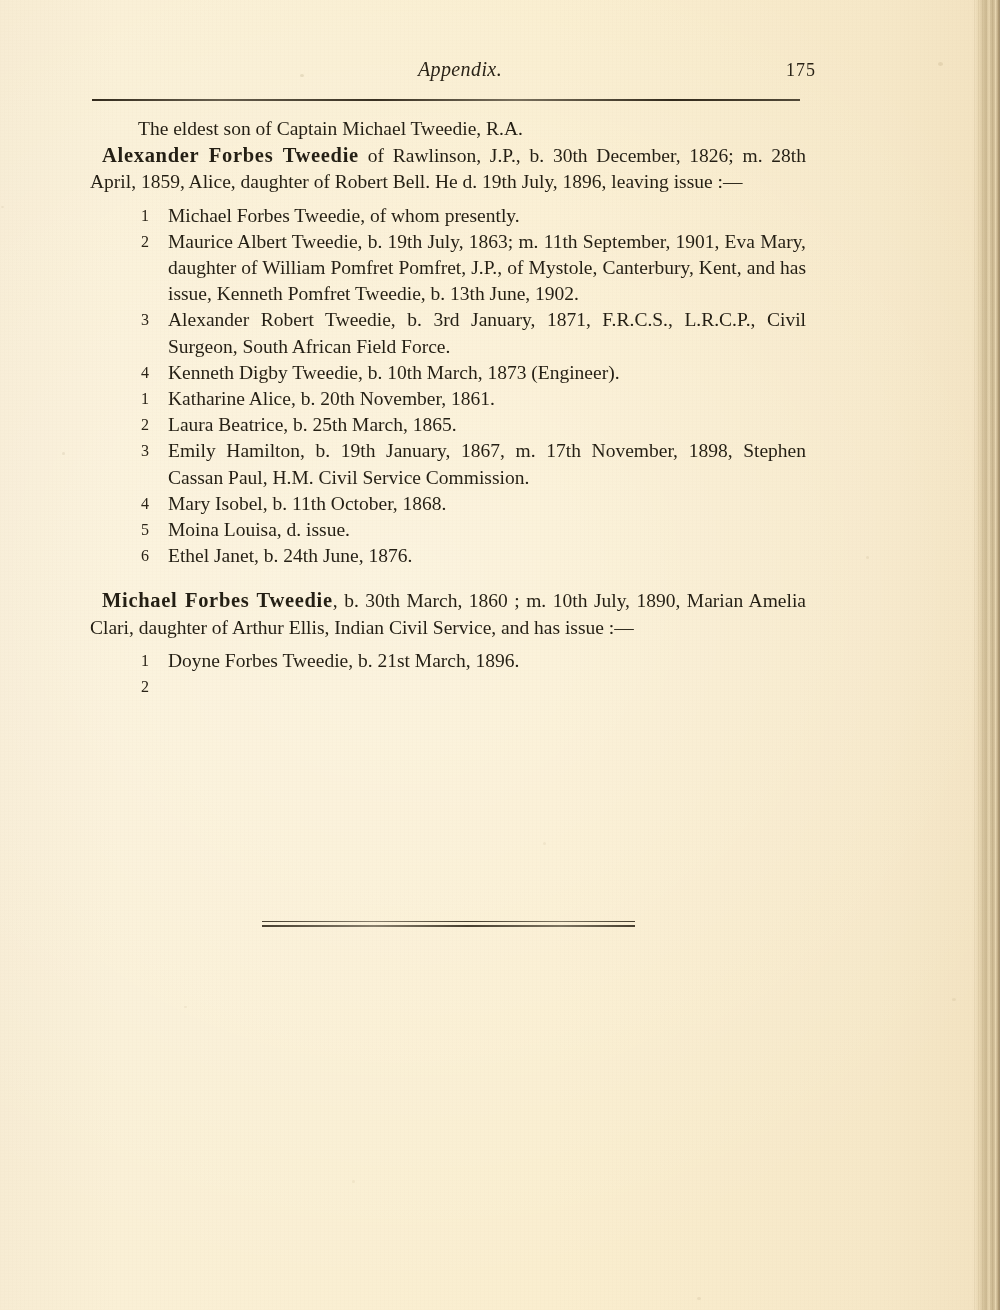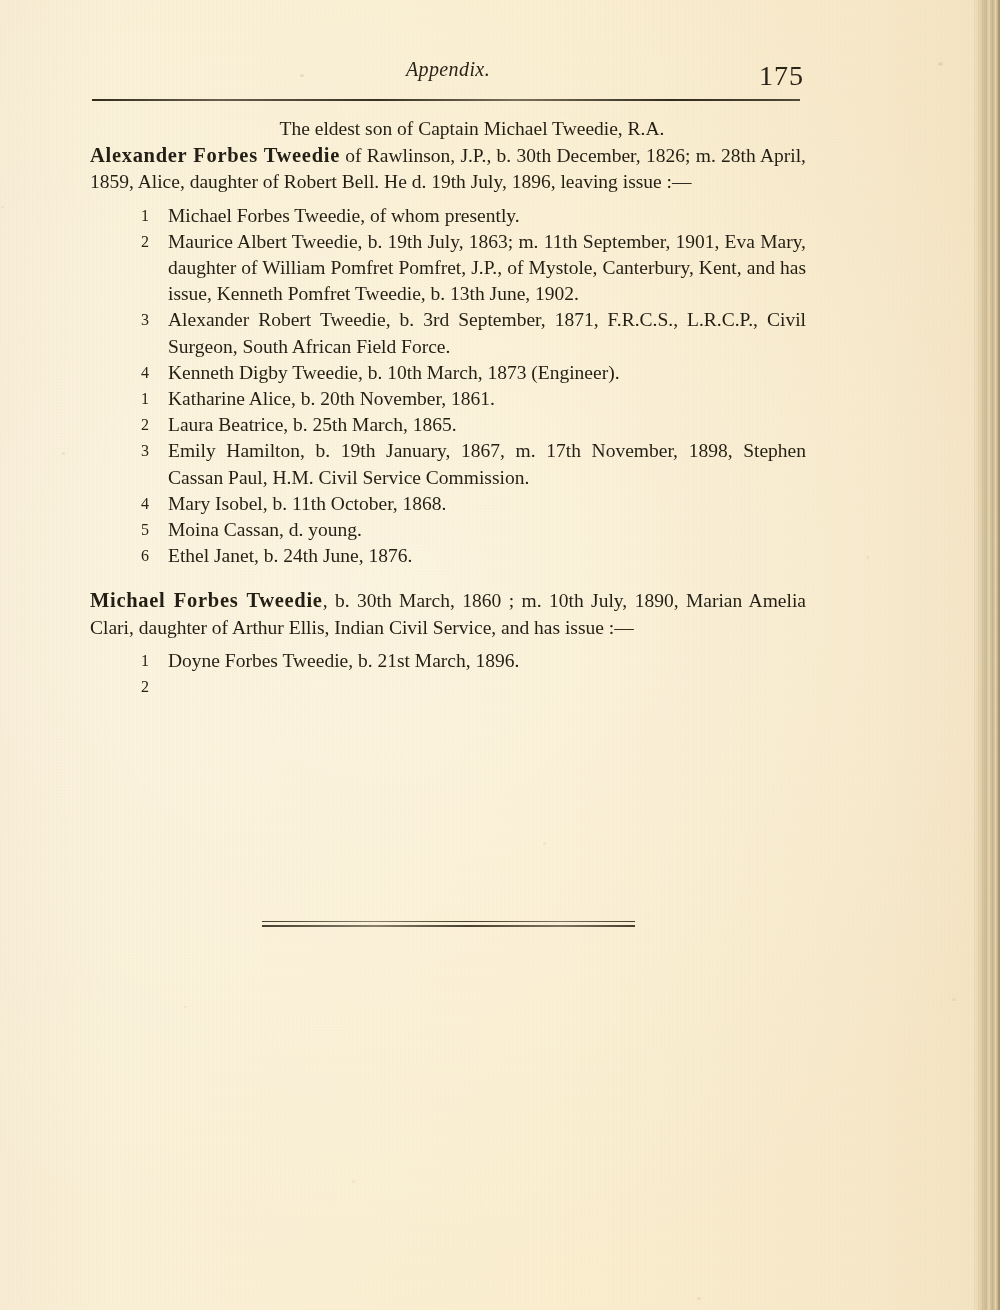--- a/index.html
+++ b/index.html
@@ -58,41 +58,41 @@
     pointer-events: none;
     background-image: repeating-linear-gradient(90deg,
       rgba(120,96,54,0.10) 0px, rgba(120,96,54,0.10) 1px,
       rgba(120,96,54,0.0) 1px, rgba(120,96,54,0.0) 4px);
     opacity: 0.8;
   }
 
   
   #header {
     position: absolute;
-    left: 92px;
+    left: 104px;
     top: 58px;
     width: 712px;
     height: 34px;
   }
   #running-head {
     position: absolute;
     left: 0;
     top: 0;
     width: 712px;
     text-align: center;
     font-style: italic;
     font-size: 20px;
     letter-spacing: 0.4px;
     color: #2a2317;
   }
   #folio {
     position: absolute;
     right: 0;
     top: 2px;
-    font-size: 28px;
+    font-size: 18px;
     letter-spacing: 1px;
     color: #2a2317;
     font-variant-numeric: oldstyle-nums;
   }
 
   #header-rule {
     position: absolute;
     left: 92px;
     top: 99px;
     width: 708px;
@@ -118,26 +118,27 @@
 
   p.para {
     margin: 0;
     text-align: justify;
     text-justify: inter-word;
   }
   p.para.lead {
     text-indent: 48px;
   }
   p.para.nojust {
-    text-align: center;
+    text-align: left;
   }
   .lede {
     font-weight: bold;
     letter-spacing: 0.7px;
     font-size: 20.5px;
+    margin-left: 12px;
   }
 
   ol.issue {
     list-style: none;
     margin: 0;
     padding: 0;
   }
   ol.issue li {
     position: relative;
     padding-left: 78px;
@@ -211,30 +212,30 @@
 
     <p class="para lead nojust">The eldest son of Captain Michael Tweedie, R.A.</p>
 
     <p class="para"><span class="lede">Alexander Forbes Tweedie</span><span> of Rawlinson, J.P., b. 30th December, 1826; m. 28th April, 1859, Alice, daughter of Robert Bell.  He d. 19th July, 1896, leaving issue :—</span></p>
 
     <div class="gap-sm"></div>
 
     <ol class="issue" id="sons-list">
       <li><span class="num">1</span><span class="single">Michael Forbes Tweedie, of whom presently.</span></li>
       <li><span class="num">2</span><span>Maurice Albert Tweedie, b. 19th July, 1863; m. 11th September, 1901, Eva Mary, daughter of William Pomfret Pomfret, J.P., of Mystole, Canterbury, Kent, and has issue, Kenneth Pomfret Tweedie, b. 13th June, 1902.</span></li>
-      <li><span class="num">3</span><span>Alexander Robert Tweedie, b. 3rd September, 1871, F.R.C.S., L.R.C.P., Civil Surgeon, South African Field Force.</span></li>
+      <li><span class="num">3</span><span>Alexander Robert Tweedie, b. 3rd January, 1871, F.R.C.S., L.R.C.P., Civil Surgeon, South African Field Force.</span></li>
       <li><span class="num">4</span><span class="single">Kenneth Digby Tweedie, b. 10th March, 1873 (Engineer).</span></li>
     </ol>
 
     <ol class="issue" id="daughters-list">
       <li><span class="num">1</span><span class="single">Katharine Alice, b. 20th November, 1861.</span></li>
       <li><span class="num">2</span><span class="single">Laura Beatrice, b. 25th March, 1865.</span></li>
       <li><span class="num">3</span><span>Emily Hamilton, b. 19th January, 1867, m. 17th November, 1898, Stephen Cassan Paul, H.M. Civil Service Commission.</span></li>
       <li><span class="num">4</span><span class="single">Mary Isobel, b. 11th October, 1868.</span></li>
-      <li><span class="num">5</span><span class="single">Moina Cassan, d. young.</span></li>
+      <li><span class="num">5</span><span class="single">Moina Louisa, d. issue.</span></li>
       <li><span class="num">6</span><span class="single">Ethel Janet, b. 24th June, 1876.</span></li>
     </ol>
 
     <div class="gap-sm"></div>
 
 
     <div class="gap-md"></div>
 
     <p class="para"><span class="lede">Michael Forbes Tweedie</span><span>, b. 30th March, 1860 ; m. 10th July, 1890, Marian Amelia Clari, daughter of Arthur Ellis, Indian Civil Service, and has issue :—</span></p>
 

